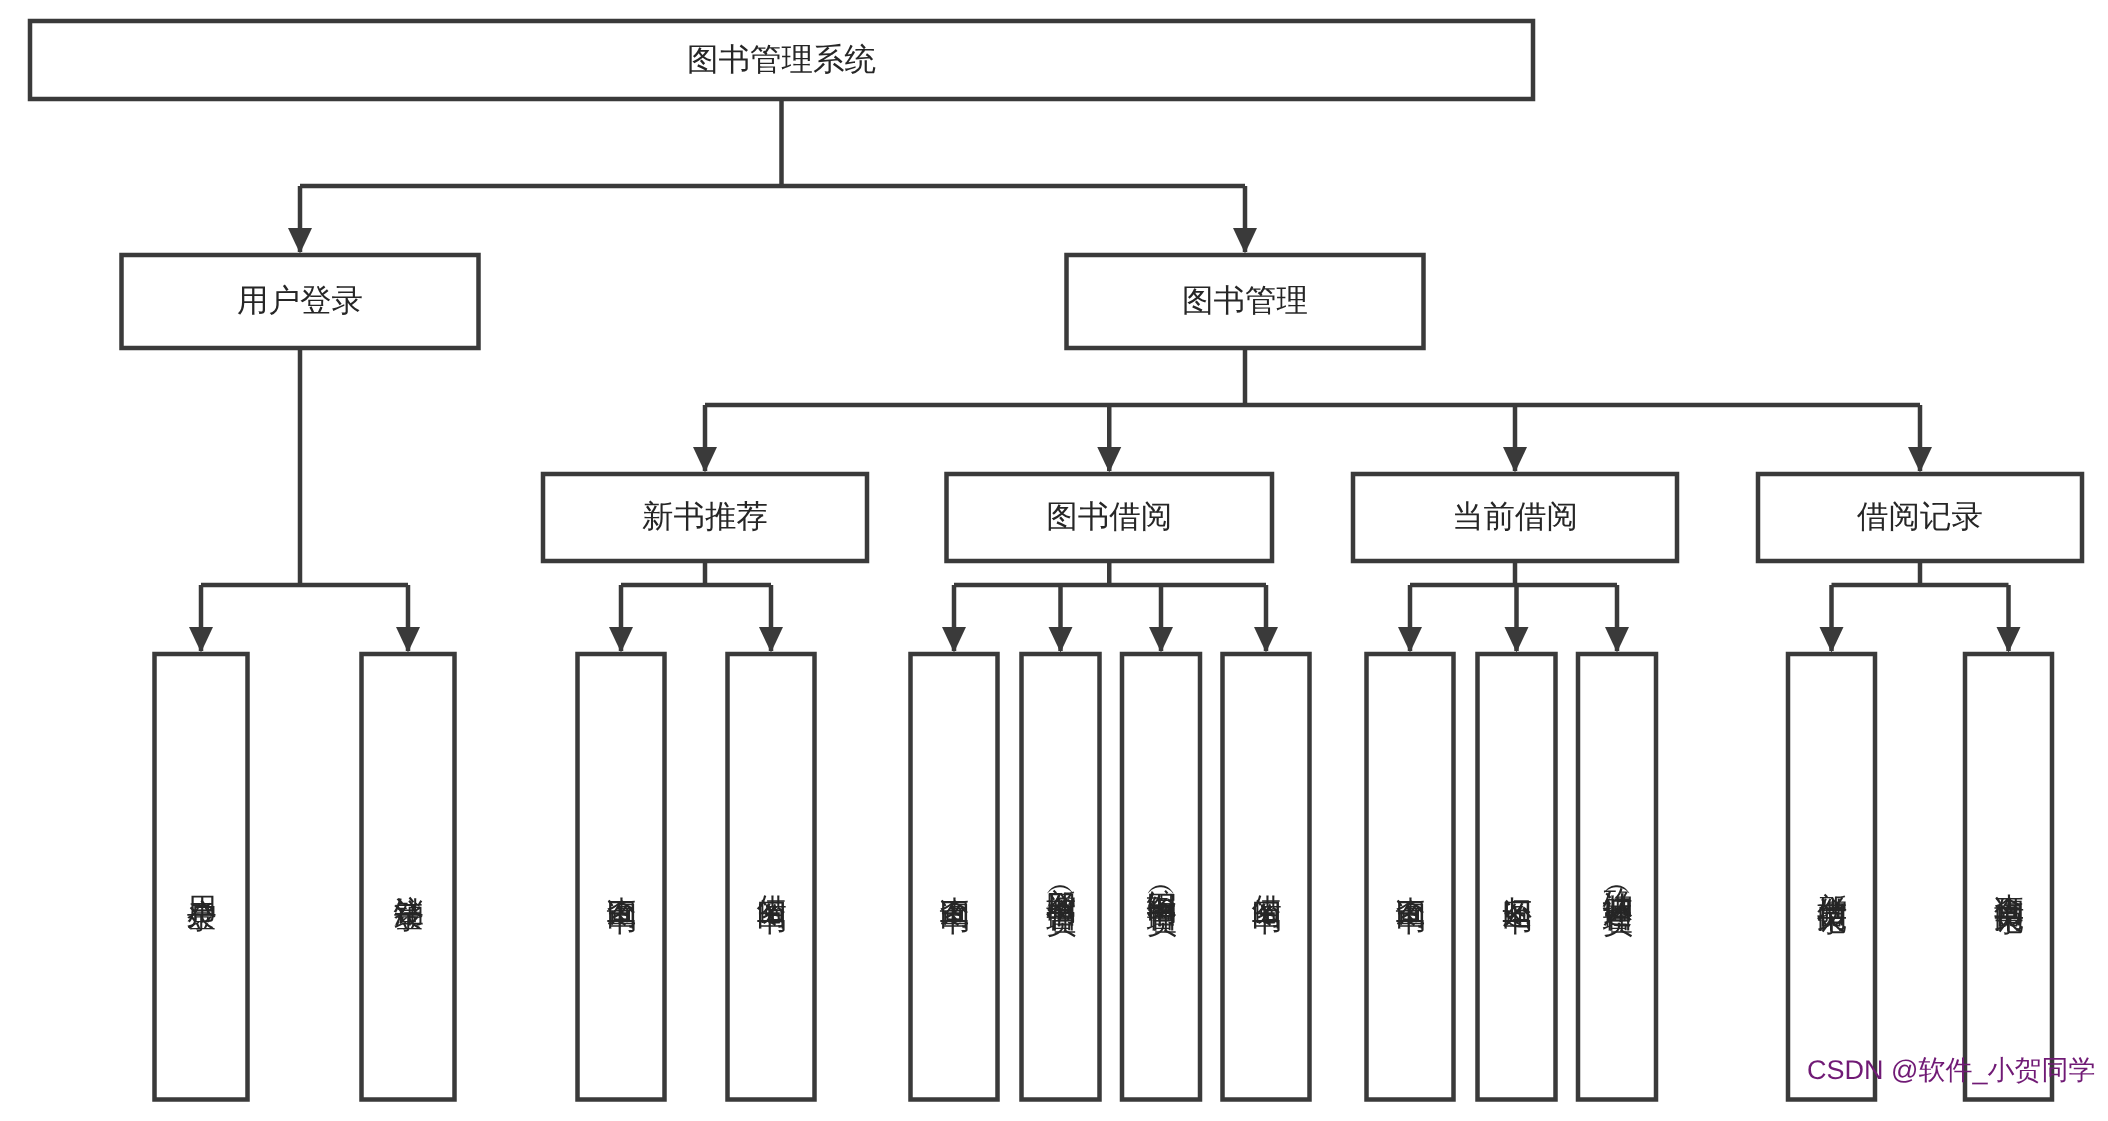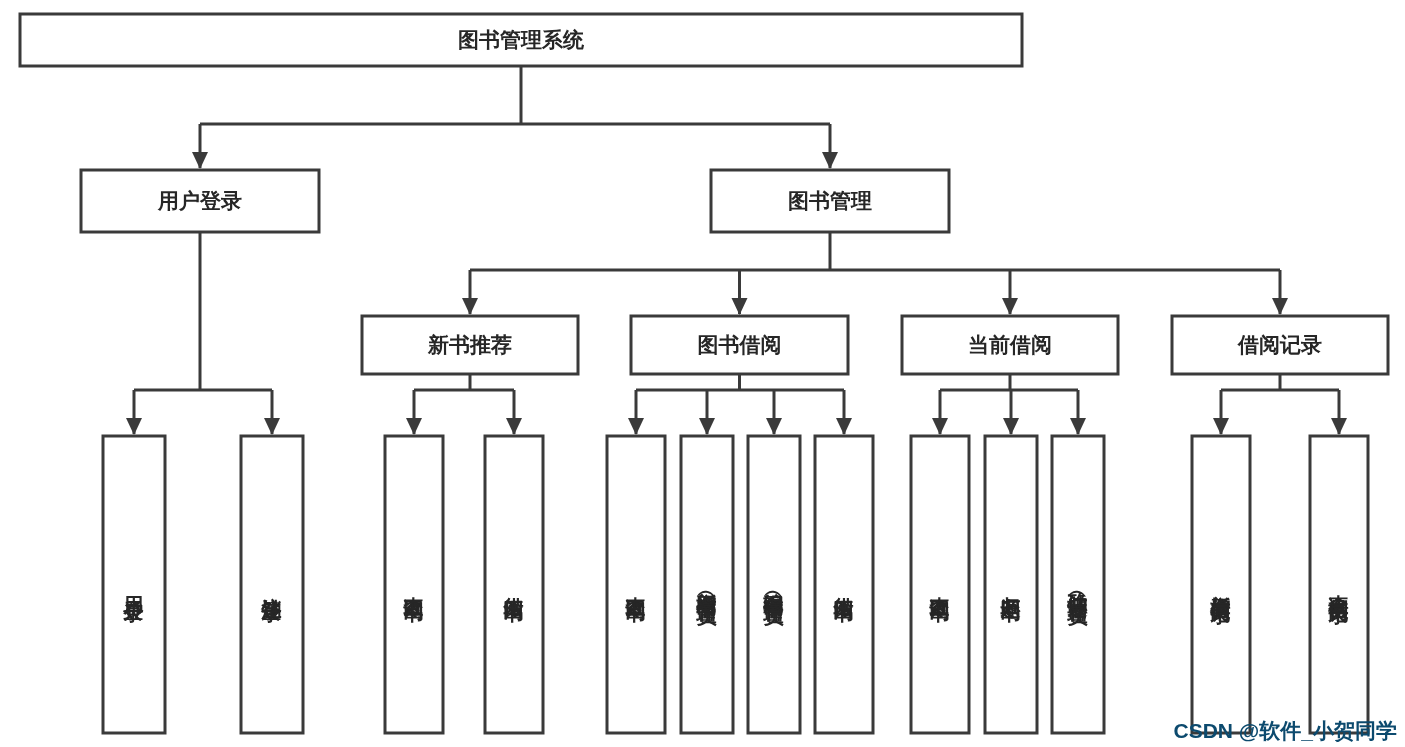--- a/index.html
+++ b/index.html
@@ -12,21 +12,20 @@
     width: 1405px;
     height: 747px;
     font-family: "Liberation Sans", "DejaVu Sans", sans-serif;
     overflow: hidden;
   }
   #diagram-root {
     position: relative;
     width: 1405px;
     height: 747px;
     background: #ffffff;
-    font-weight: bold;
   }
   svg#tree-svg {
     position: absolute;
     left: 0;
     top: 0;
     width: 1405px;
     height: 747px;
   }
   .node-box {
     fill: #ffffff;
@@ -63,24 +62,24 @@
     display: flex;
     align-items: center;
     justify-content: center;
     white-space: nowrap;
     pointer-events: none;
     user-select: none;
   }
   #watermark {
     position: absolute;
     right: 8px;
-    bottom: 2px;
+    bottom: 22px;
     font-family: "Liberation Sans", "DejaVu Sans", sans-serif;
-    font-size: 21px;
-    color: #0c4a6e;
+    font-size: 18px;
+    color: #701a75;
     white-space: nowrap;
     user-select: none;
   }
 </style>
 </head>
 <body>
 
 <div id="diagram-root">
 
   <svg id="tree-svg" viewBox="0 0 1405 747">

